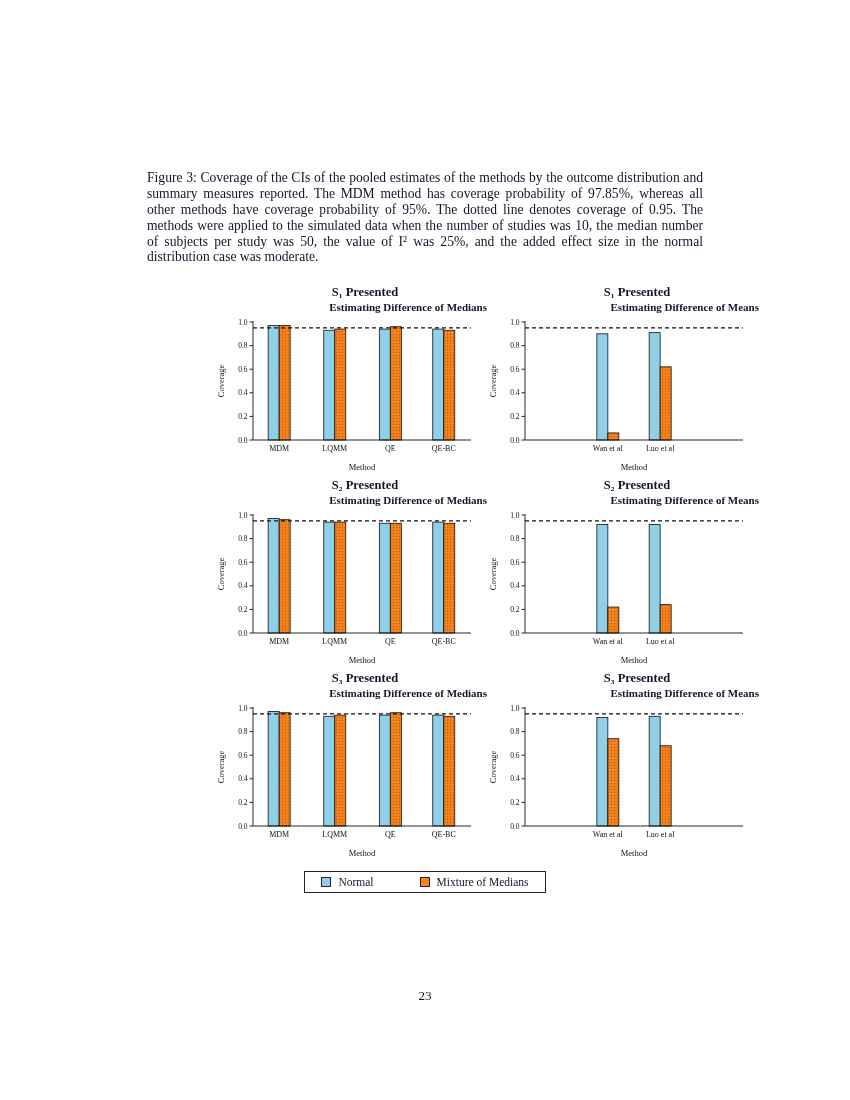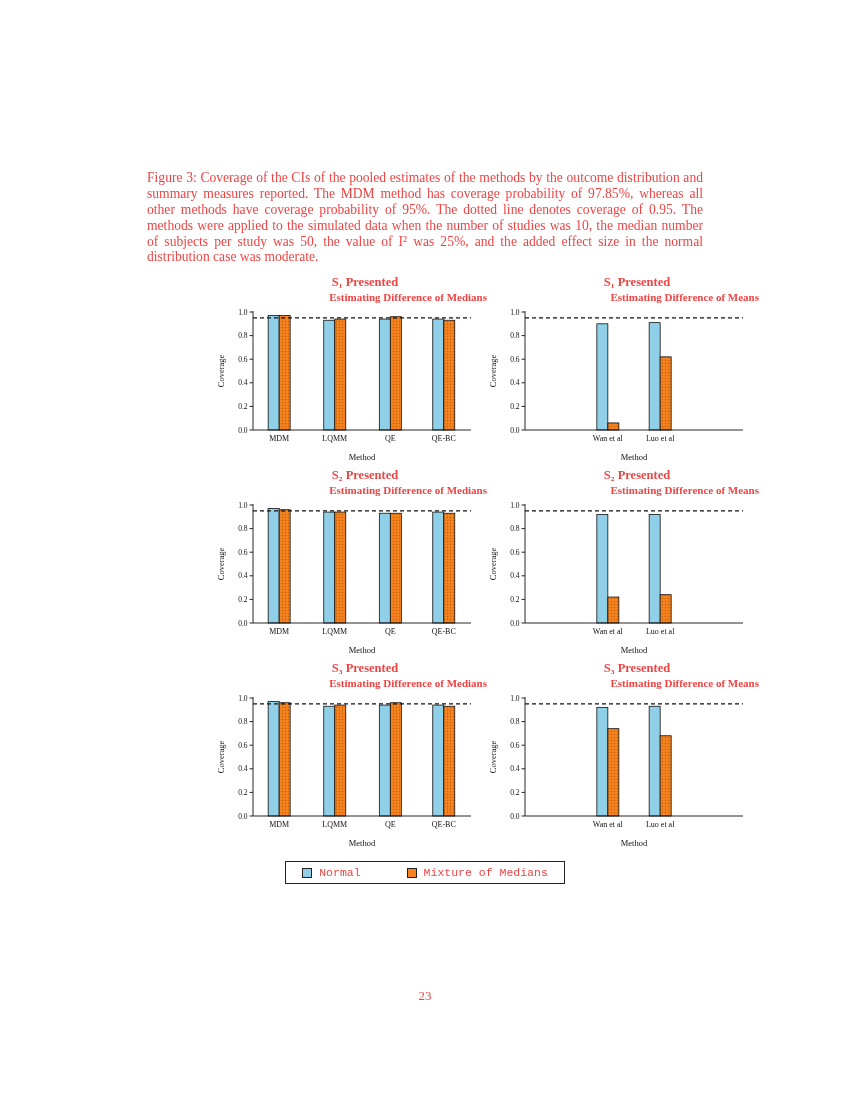--- a/index.html
+++ b/index.html
@@ -1,41 +1,41 @@
 <!DOCTYPE html>
 <html><head>
 <meta charset="utf-8">
 <style>
   html,body { margin:0; padding:0; background:#ffffff; }
   .page {
     position:relative; width:754px; height:1100px; margin:0 auto;
     box-sizing:border-box; padding:170px 99px 0 99px;
-    font-family:"Liberation Serif", serif; color:#ef4444; background:#ffffff;
+    font-family:"Liberation Serif", serif; color:#0f172a; background:#ffffff;
     overflow:hidden;
   }
   .caption {
     margin:0; font-size:13.6px; line-height:1.17; text-align:justify;
   }
   .charts-grid {
-    margin-top:10px; margin-left:68px;
+    margin-top:20px; margin-left:68px;
     display:grid; grid-template-columns:272px 272px; grid-row-gap:5px;
   }
   .chart-cell { width:272px; }
   .chart-title {
     text-align:center; font-weight:bold; font-size:12.5px; padding-left:28px;
   }
   .chart-subtitle {
     text-align:right; font-weight:bold; font-size:11px; padding-left:28px; margin-top:1px;
   }
   svg.chart-canvas { display:block; margin-top:2px; }
   svg text { font-family:"Liberation Serif", serif; fill:#111111; }
   .legend-wrap { margin-top:12px; text-align:center; }
   .legend {
     display:inline-flex; align-items:center; border:1px solid #222222;
-    padding:4px 16px; gap:46px; font-size:11.5px; background:#ffffff;font-family:Liberation Mono, monospace;
+    padding:4px 16px; gap:46px; font-size:11.5px; background:#ffffff;
   }
   .legend-item { display:inline-flex; align-items:center; gap:7px; }
   .swatch { width:10px; height:10px; border:1px solid #222222; display:inline-block; box-sizing:border-box; }
   .page-number {
     position:absolute; bottom:96px; left:0; width:100%; text-align:center; font-size:13px;
   }
 </style>
 </head>
 <body>
 

